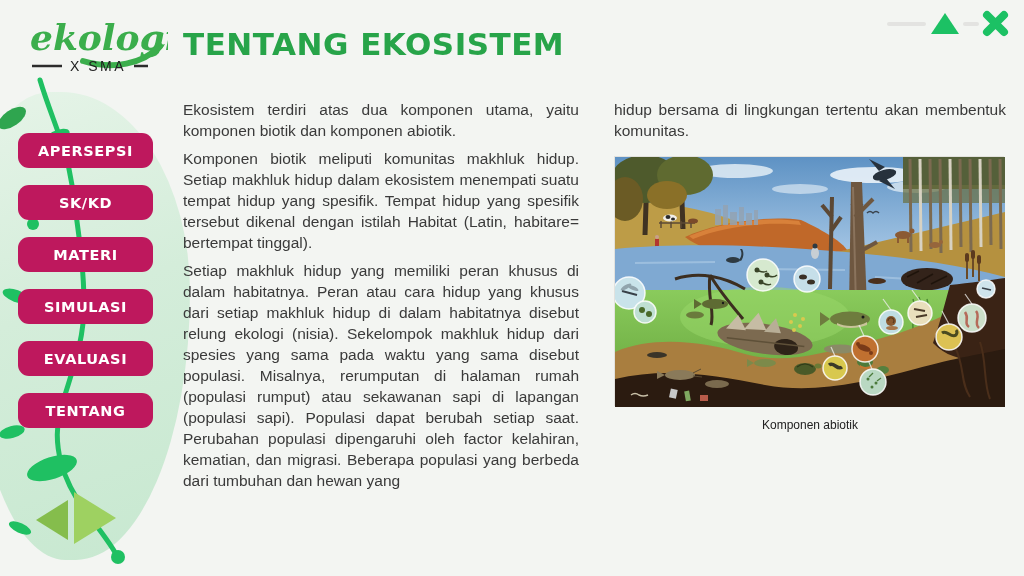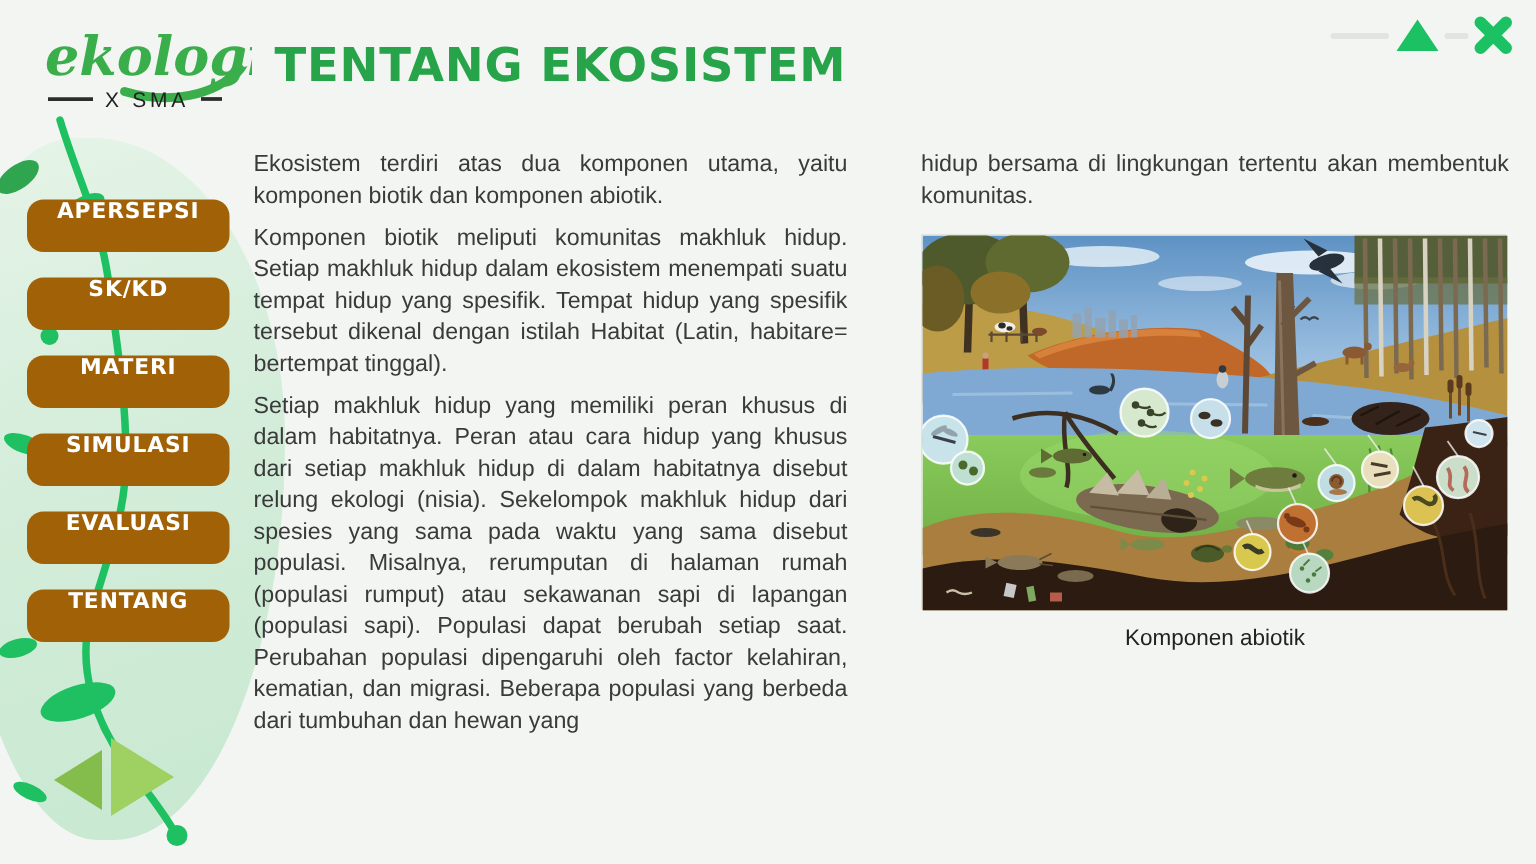--- a/index.html
+++ b/index.html
@@ -22,38 +22,38 @@
   
   .ctrl-line { position:absolute; background:#E3E3E1; border-radius:2px; }
   .ctrl-line.long { left:887px; top:22px; width:39px; height:4px; }
   .ctrl-line.short { left:963px; top:22px; width:16px; height:4px; }
   .ctrl-tri { position:absolute; left:931px; top:13px; width:0; height:0; cursor:pointer;
               border-left:14px solid transparent; border-right:14px solid transparent;
               border-bottom:21px solid #1CC164; }
   .ctrl-close { position:absolute; left:982px; top:10px; width:27px; height:27px; cursor:pointer; }
 
   
-  .side-btn { position:absolute; left:18px; width:135px; height:35px; background:#a16207;
+  .side-btn { position:absolute; left:18px; width:135px; height:35px; background:#be185d;
               border:none; border-radius:11px; color:#FFFFFF; font-weight:800; font-size:14.5px;
               letter-spacing:.6px; font-family:"DejaVu Sans",sans-serif; cursor:pointer;
-              display:flex; justify-content:center; z-index:3; }
+              display:flex; align-items:center; justify-content:center; z-index:3; }
 
   .vine { position:absolute; left:0; top:0; z-index:2; pointer-events:none; }
 
   
   .col { position:absolute; top:99px; color:#3A3A3A; font-size:15.5px; line-height:21px;
          text-align:justify; }
-  #col-left  { left:169px; width:396px; }
+  #col-left  { left:183px; width:396px; }
   #col-right { left:614px; width:392px; }
   .col p { margin:0 0 7px 0; }
   .sec-head { color:#3C9E48; font-weight:bold; margin:2px 0 7px 0; }
 
   figure { margin-top:15px; width:392px; }
   .paint-wrap { width:390px; height:250px; border:1px solid #E2E2DE; background:#fff; }
-  figcaption { margin-top:9px; text-align:center; font-size:15px; color:#222; }
+  figcaption { margin-top:9px; text-align:center; font-size:12px; color:#222; }
 
   
   .nav-arrows { position:absolute; left:36px; top:492px; width:90px; height:56px; z-index:3; }
   .tri-left { position:absolute; left:0; top:8px; width:0; height:0; cursor:pointer;
               border-top:20px solid transparent; border-bottom:20px solid transparent;
               border-right:32px solid #85BD4C; }
   .tri-right { position:absolute; left:38px; top:0; width:0; height:0; cursor:pointer;
                border-top:26px solid transparent; border-bottom:26px solid transparent;
                border-left:42px solid #9ED161; }
 </style>

